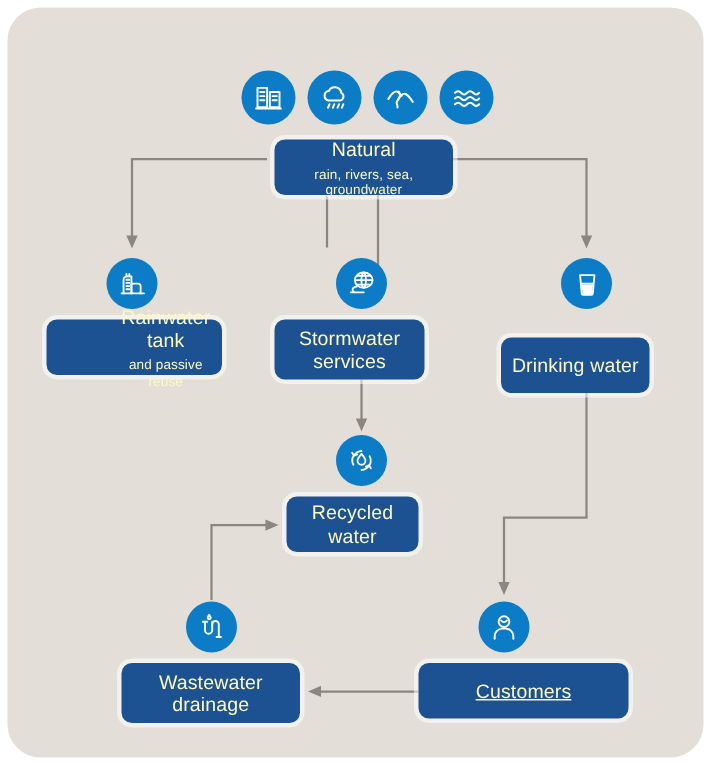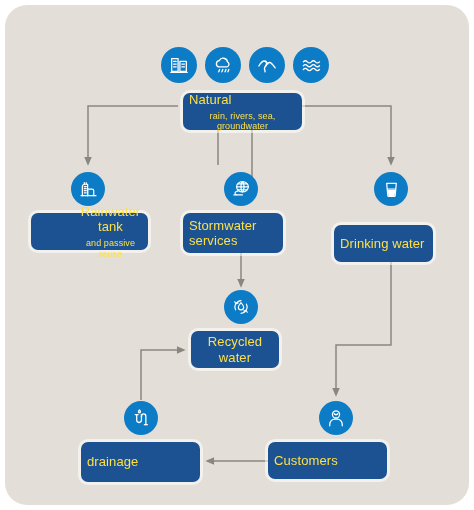--- a/index.html
+++ b/index.html
@@ -15,22 +15,22 @@
     background:#e3dfd8;
     border-radius:22px;
     overflow:hidden;
   }
   .box{
     position:absolute;
     background:#1c5192;
     border-radius:7px;
     box-shadow:0 0 0 3px rgba(255,255,255,.55);
     display:flex;flex-direction:column;
-    align-items:flex-start;justify-content:center;
-    color:#fde047;
+    align-items:center;justify-content:center;
+    color:#fef9c3;
     text-align:center;
     line-height:1.16;
     box-sizing:border-box;
     padding:2px 6px;
   }
   .box .t1{font-size:13px;letter-spacing:.1px;}
   .box .t2{font-size:9px;letter-spacing:.1px;margin-top:4px;}
   .box.two .t1{font-size:13px;}
   .circ{
     position:absolute;
@@ -167,27 +167,28 @@
   <div class="circ" style="left:119px;top:396px;width:34px;height:34px;">
     <svg width="22" height="22" viewBox="0 0 24 24" fill="none" stroke="#ffffff" stroke-width="1.4" stroke-linecap="round" stroke-linejoin="round">
       <path d="M10.3 3.2c.7.9 1.1 1.5 1.1 2a1.1 1.1 0 0 1-2.2 0c0-.5.4-1.1 1.1-2z"></path>
       <path d="M7.3 8.2v6.1a2.6 2.6 0 0 0 5.2 0V10a2.4 2.4 0 0 1 4.8 0v9.3"></path>
       <path d="M5.7 8.2h3.2"></path>
       <path d="M15.7 19.3h3.2"></path>
       <path d="M12.5 8.2v2.6"></path>
     </svg>
   </div>
   <div class="box two" style="left:76px;top:437px;width:119px;height:40px;">
+    <span class="t1">Wastewater</span>
     <span class="t1">drainage</span>
   </div>
 
   <div class="circ" style="left:314px;top:396px;width:34px;height:34px;">
     <svg width="22" height="22" viewBox="0 0 24 24" fill="none" stroke="#ffffff" stroke-width="1.4" stroke-linecap="round" stroke-linejoin="round">
       <circle cx="12" cy="8.1" r="3.9"></circle>
       <path d="M9.9 7.3a2.5 2.5 0 0 0 4.2 0"></path>
       <path d="M5.2 20.5v-1.7a5.6 5.6 0 0 1 5.6-5.6h2.4a5.6 5.6 0 0 1 5.6 5.6v1.7"></path>
     </svg>
   </div>
-  <div class="box" style="left:263px;top:437px;width:119px;height:37px;">
+  <div class="box" style="left:274px;top:437px;width:140px;height:37px;text-decoration:underline;">
     <span class="t1">Customers</span>
   </div>
 
 </div>
 
 </body></html>

